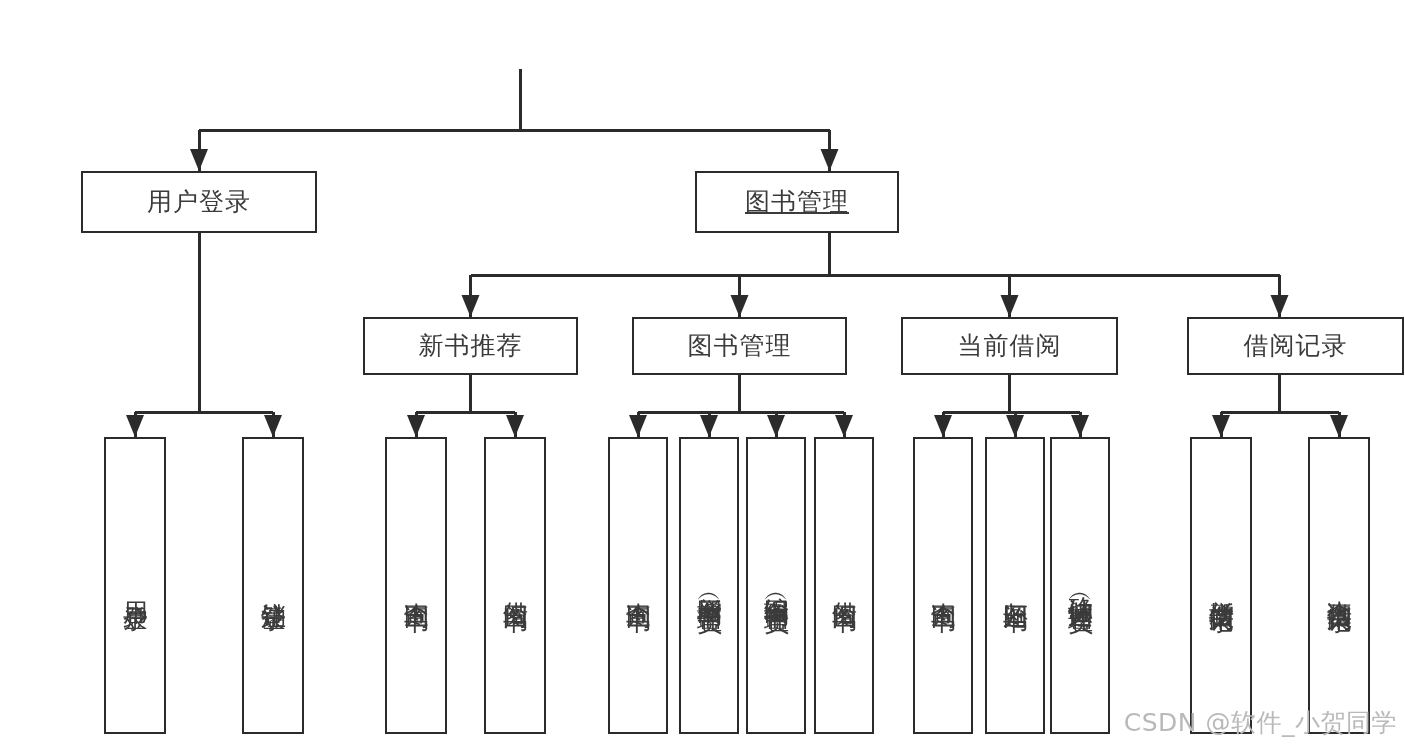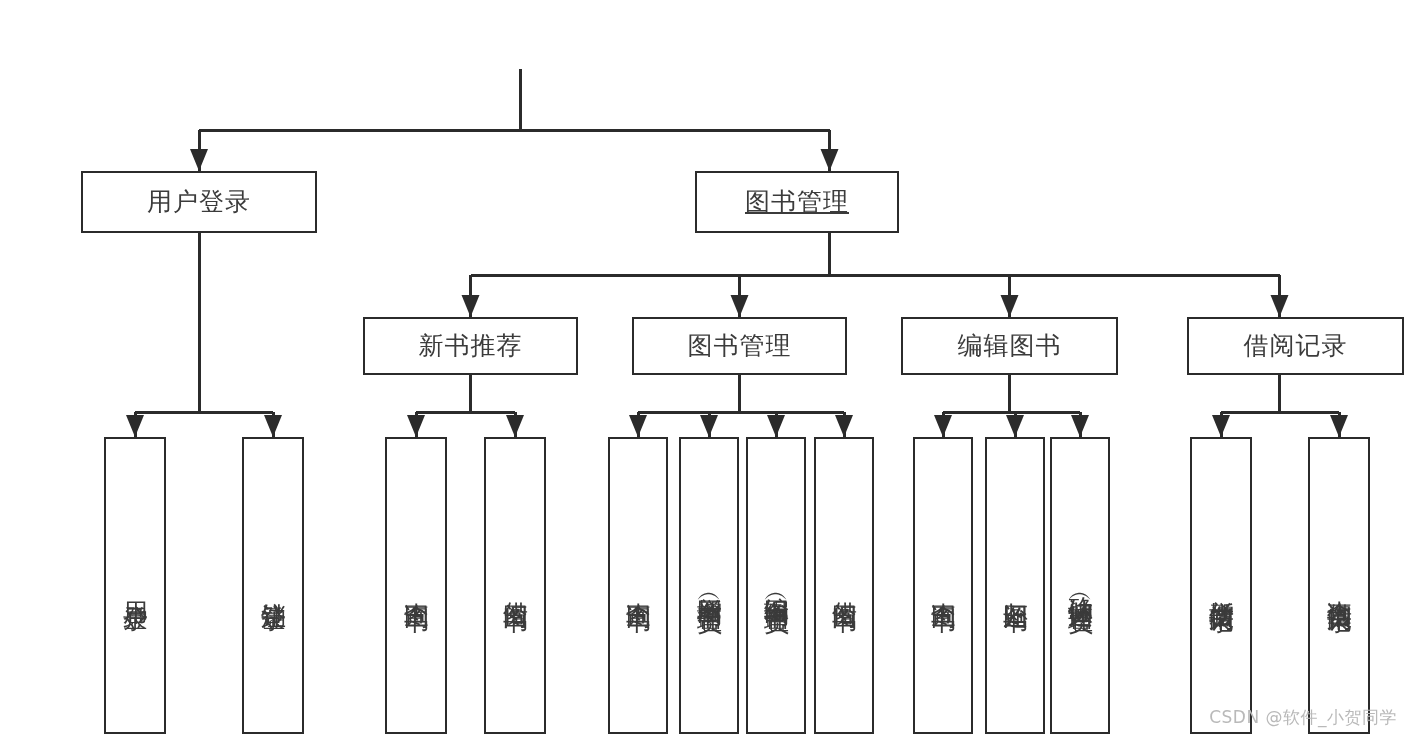--- a/index.html
+++ b/index.html
@@ -54,22 +54,22 @@
     letter-spacing: 2px;
     display: block;
   }
   .node-label {
     display: block;
     text-align: center;
   }
   #watermark {
     position: absolute;
     right: 8px;
-    bottom: 18px;
-    font-size: 17px;
+    bottom: 8px;
+    font-size: 25px;
     color: #b9b9b9;
     letter-spacing: 0.5px;
     white-space: nowrap;
     pointer-events: none;
     margin-left: 24px;
   }
 </style>
 </head>
 <body>
 
@@ -138,21 +138,21 @@
     <span class="node-label">图书管理</span>
   </div>
 
   <div class="node horizontal" style="left: 363px; top: 317px; width: 215px; height: 58px; align-items: center;">
     <span class="node-label">新书推荐</span>
   </div>
   <div class="node horizontal" style="left: 632px; top: 317px; width: 215px; height: 58px;">
     <span class="node-label">图书管理</span>
   </div>
   <div class="node horizontal" style="left: 901px; top: 317px; width: 217px; height: 58px;">
-    <span class="node-label">编辑图书</span>
+    <span class="node-label">当前借阅</span>
   </div>
   <div class="node horizontal" style="left: 1171px; top: 317px; width: 217px; height: 58px; margin-left: 16px;">
     <span class="node-label">借阅记录</span>
   </div>
 
   <div class="node vertical" style="left: 104px; top: 437px; width: 62px; height: 297px;">
     <span class="node-label">用户登录</span>
   </div>
   <div class="node vertical" style="left: 242px; top: 437px; width: 62px; height: 297px;">
     <span class="node-label">注销登录</span>

